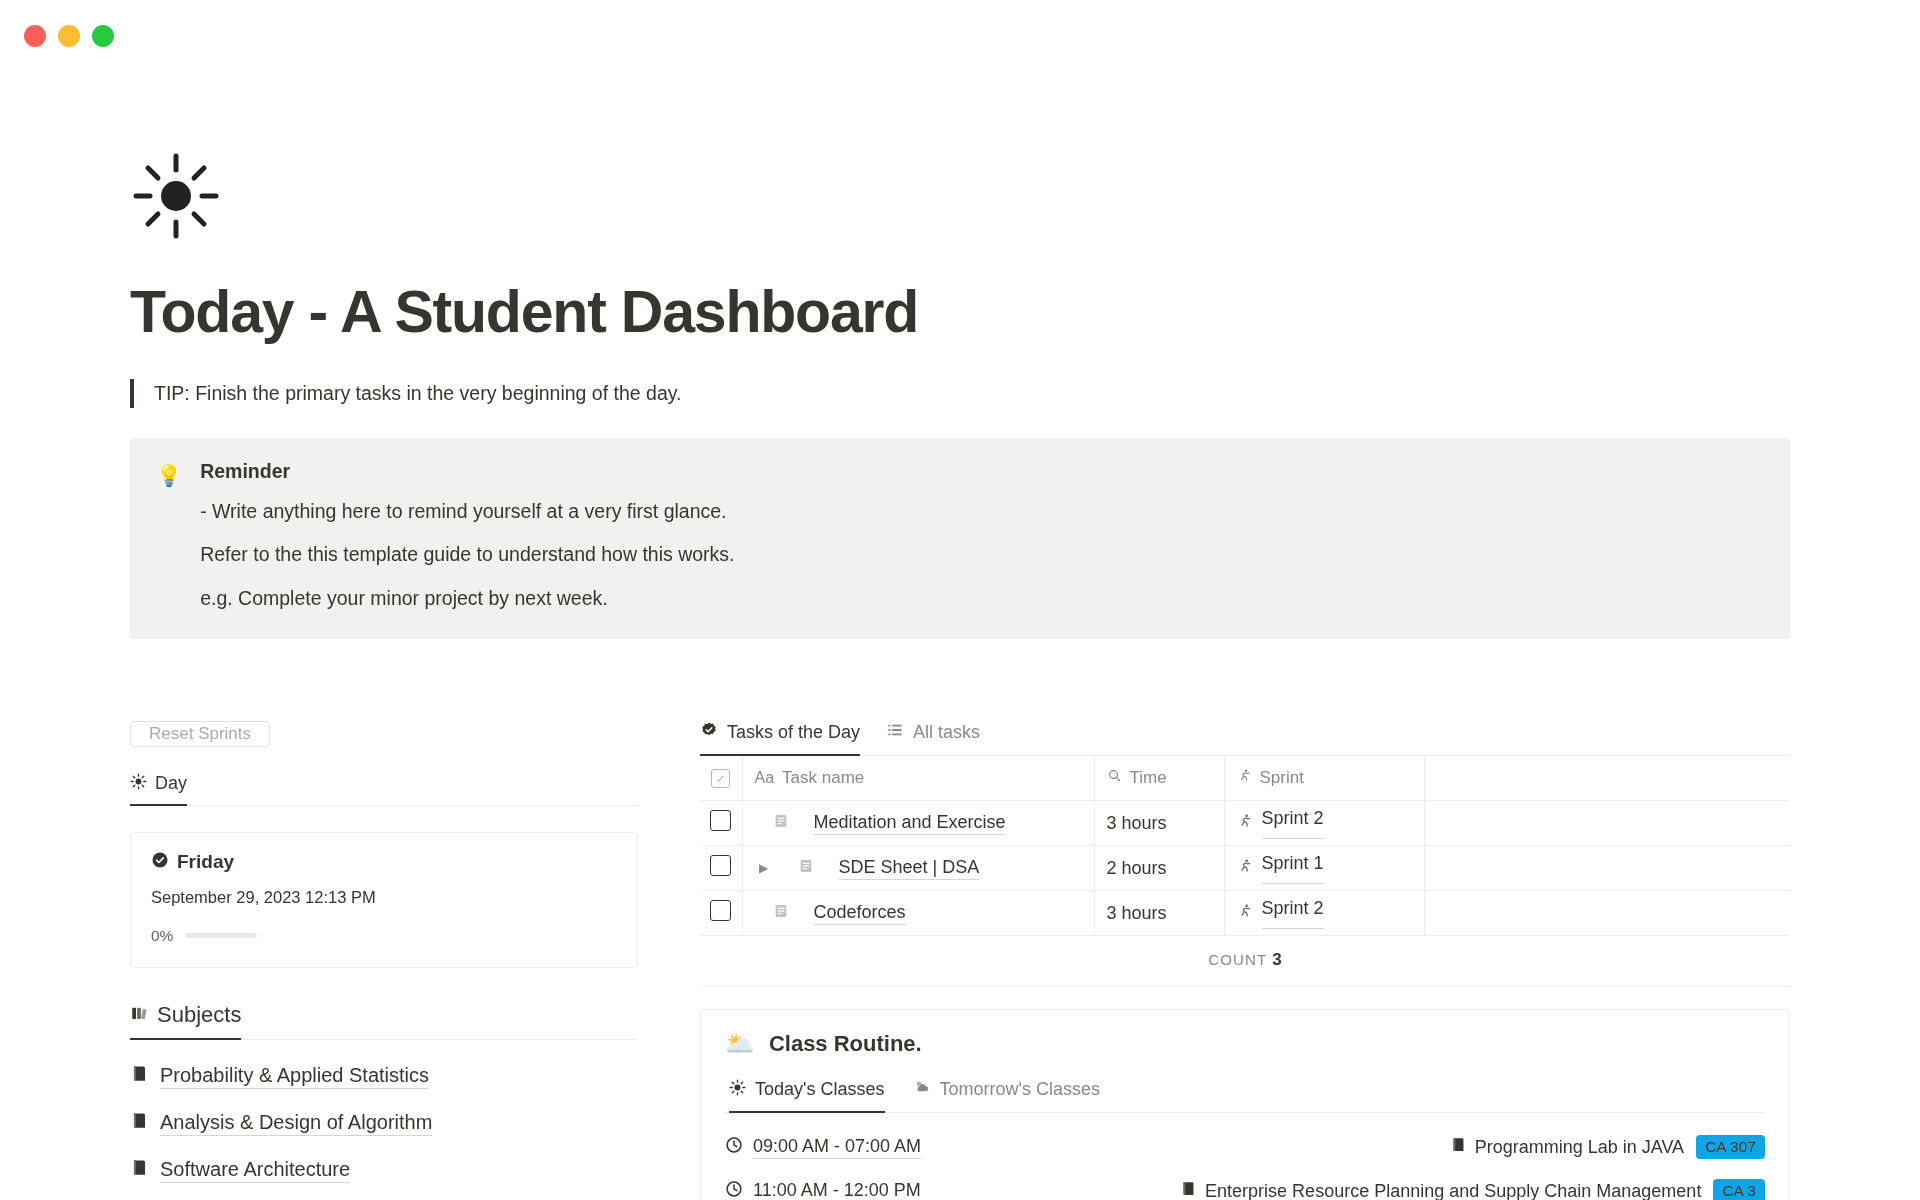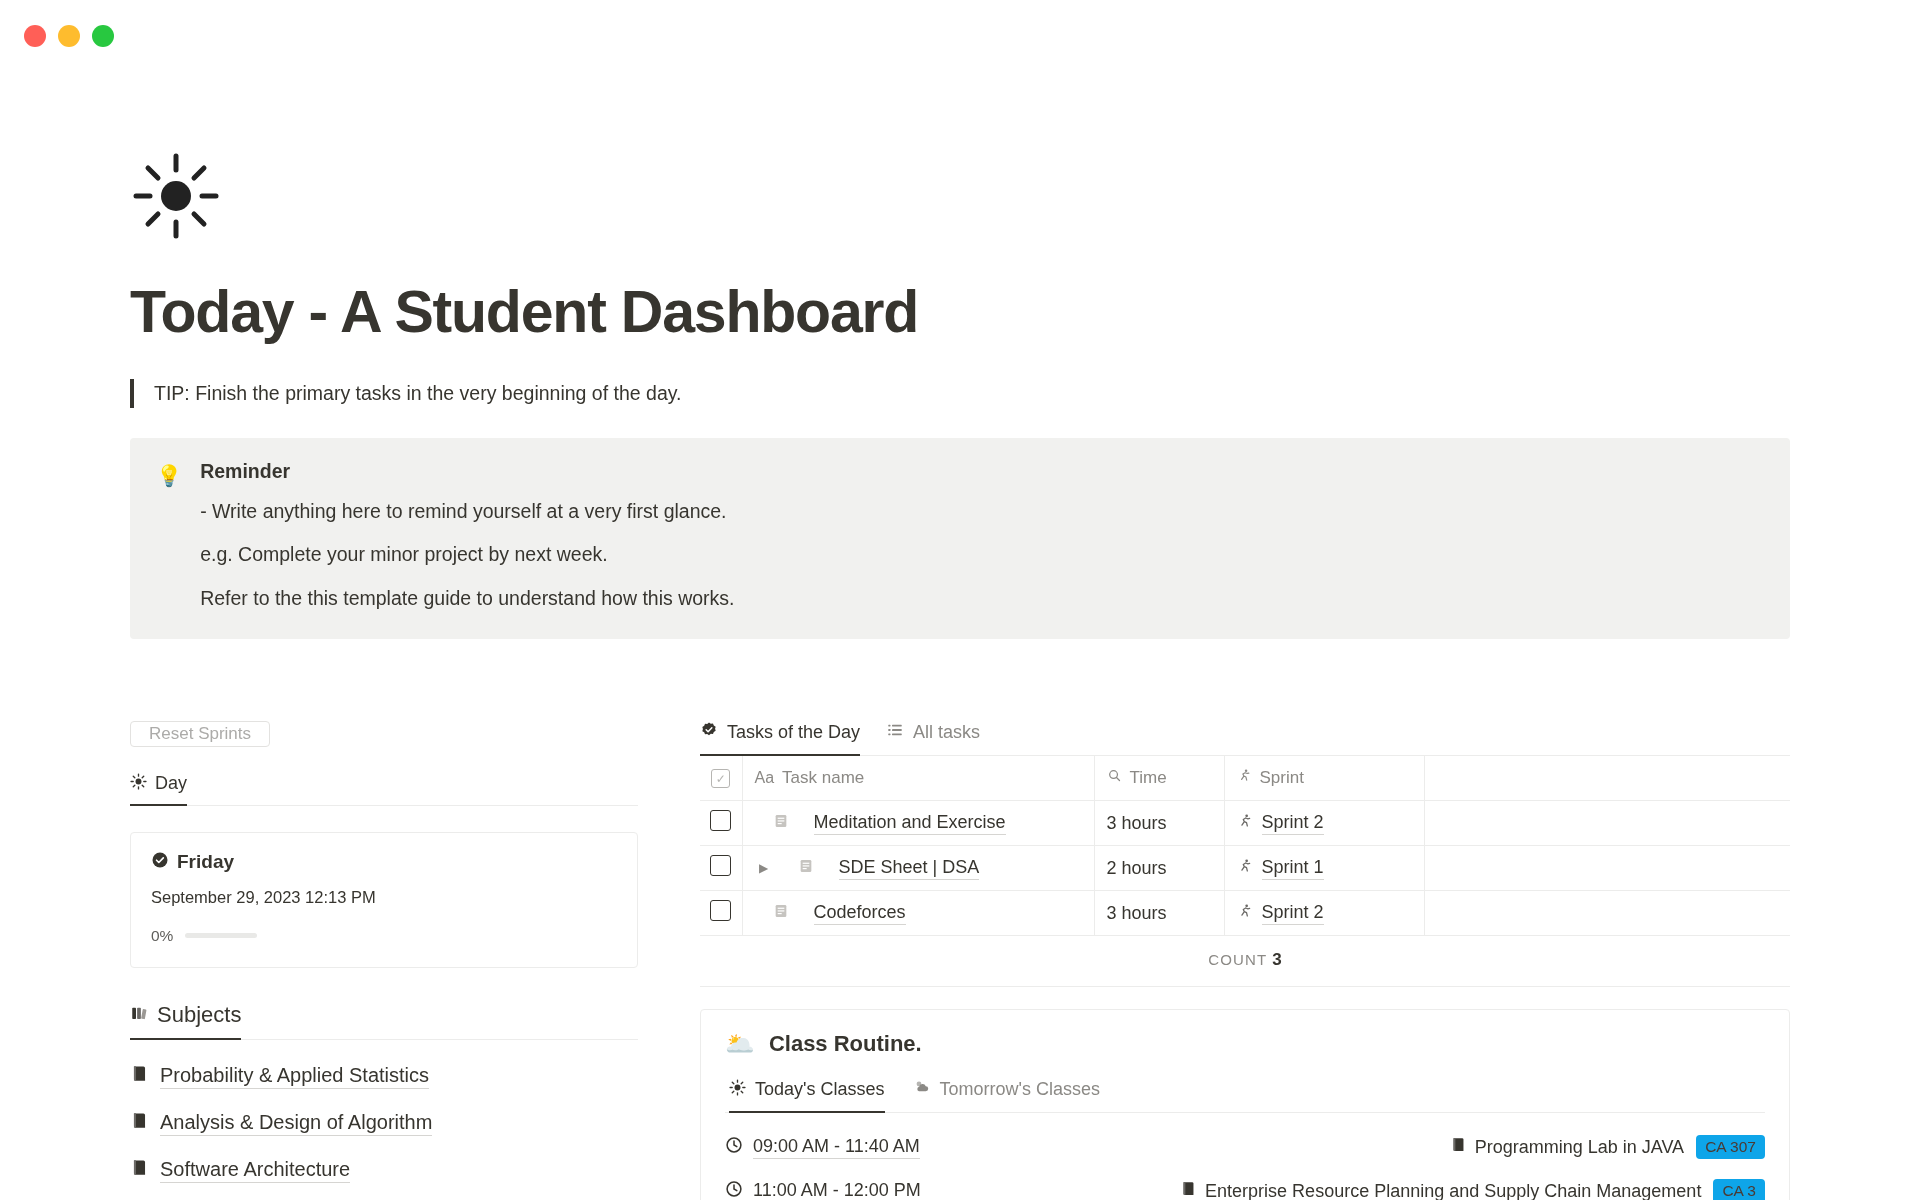--- a/index.html
+++ b/index.html
@@ -277,21 +277,21 @@
     cursor: pointer;
     text-align: center;
   }
   .page-ico { color: #a5a39e; font-size: 16px; }
   .task-link {
     border-bottom: 1px solid #d6d5d2;
     padding-bottom: 1px;
   }
   .sprint-cell { display: flex; align-items: center; gap: 9px; }
   .sprint-cell .run { color: #8b8985; font-size: 16px; }
-  .sprint-link { border-bottom: 1px solid #d6d5d2; padding-bottom: 1px; }
+  .sprint-link { border-bottom: 1px solid #d6d5d2; padding-bottom: 9px; }
 
   .count-row {
     text-align: center;
     padding: 14px 0 16px 0;
     font-size: 15px;
     letter-spacing: 1.1px;
     color: #8b8985;
     border-bottom: 1px solid #ececeb;
   }
   .count-row b { color: #37352f; font-size: 17px; letter-spacing: 0; }
@@ -404,22 +404,22 @@
 
   <h1 class="page-title">Today - A Student Dashboard</h1>
 
   <div class="tip-quote">TIP: Finish the primary tasks in the very beginning of the day.</div>
 
   <div class="callout">
     <span class="callout-emoji">💡</span>
     <div class="callout-body">
       <div class="callout-title">Reminder</div>
       <div class="callout-line">- Write anything here to remind yourself at a very first glance.</div>
+      <div class="callout-line">Refer to the this template guide to understand how this works.</div>
       <div class="callout-line">e.g. Complete your minor project by next week.</div>
-      <div class="callout-line">Refer to the this template guide to understand how this works.</div>
     </div>
   </div>
 
   <div class="columns">
 
     <div class="col-left">
 
       <button class="reset-btn">Reset Sprints</button>
 
       <div class="view-tabs">
@@ -717,21 +717,21 @@
         </div>
 
         <div class="class-row">
           <span class="class-time">
             <span class="clock-ico">
               <svg width="18" height="18" viewBox="0 0 24 24" aria-hidden="true">
                 <circle cx="12" cy="12" r="9.2" fill="none" stroke="#37352f" stroke-width="2"></circle>
                 <path d="M12 6.6V12l3.8 2.3" fill="none" stroke="#37352f" stroke-width="2" stroke-linecap="round"></path>
               </svg>
             </span>
-            <span class="t">09:00 AM - 11:40 AM</span>
+            <span class="t">09:00 AM - 07:00 AM</span>
           </span>
           <span class="class-right">
             <span class="class-name">
               <span>
                 <svg width="17" height="17" viewBox="0 0 24 24" aria-hidden="true">
                   <path d="M5 3h12a2 2 0 0 1 2 2v16H7a2 2 0 0 1-2-2V3z" fill="#37352f"></path>
                   <rect x="5" y="3" width="2.6" height="18" fill="#6b6966"></rect>
                 </svg>
               </span>
               <span>Programming Lab in JAVA</span>

